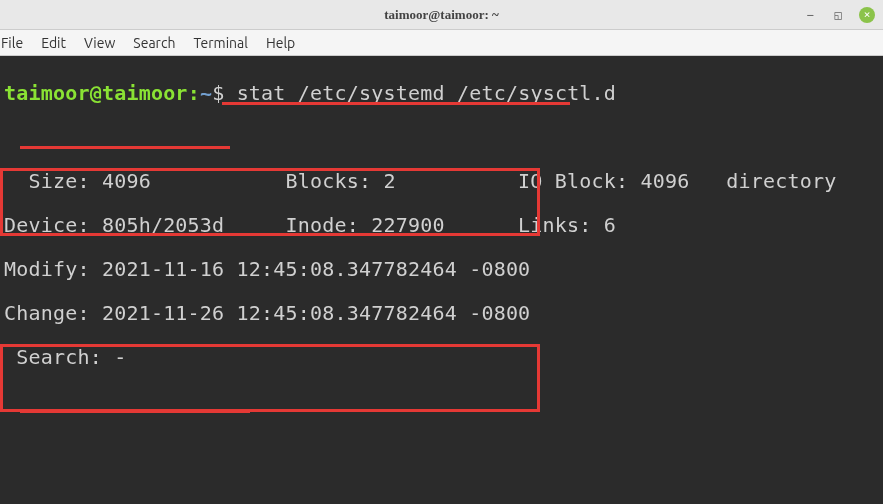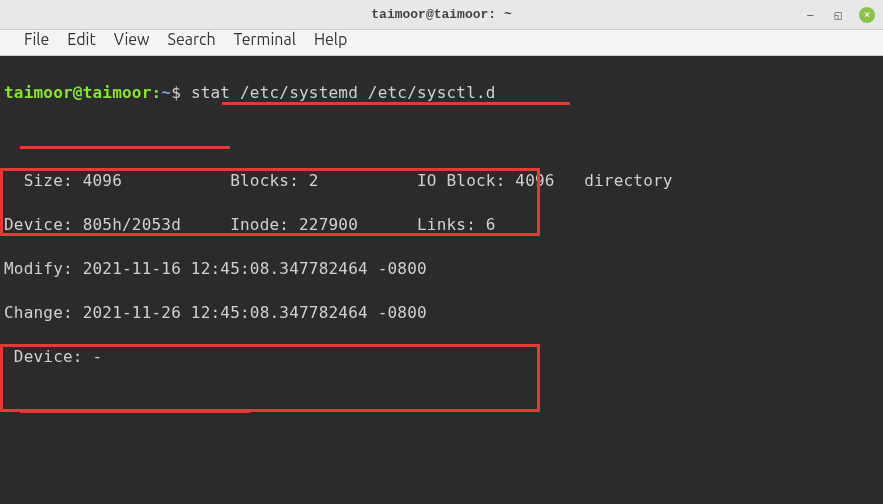--- a/index.html
+++ b/index.html
@@ -14,21 +14,21 @@
     .titlebar {
       background: #e8e8e8;
       height: 30px;
       display: flex;
       align-items: center;
       justify-content: center;
       position: relative;
       border-bottom: 1px solid #ccc;
     }
     .title-text {
-      font-family: Liberation Mono, monospace;
+      font-family: Liberation Serif, serif;
       font-size: 13px;
       color: #444;
       font-weight: bold;
     }
     .win-controls {
       position: absolute;
       right: 8px;
       display: flex;
       gap: 14px;
       align-items: center;
@@ -49,35 +49,36 @@
       background: #8bc34a;
       color: #fff;
       font-size: 11px;
       line-height: 16px;
       text-align: center;
     }
     .menubar {
       background: #f5f5f5;
       height: 26px;
       display: flex;
-      padding: 0 24px;
+      align-items: center;
+      padding: 0 1px;
       gap: 18px;
       font-family: "Ubuntu", "DejaVu Sans", sans-serif;
-      font-size: 16px;
+      font-size: 14px;
       color: #333;
       border-bottom: 1px solid #ccc;
     }
     .menu-item { cursor: pointer; }
     .terminal {
       background: #2b2b2b;
       color: #d0d0d0;
       padding: 4px 2px 4px 4px;
       line-height: 22px;
       white-space: pre;
-      font-size: 16px;
+      font-size: 20px;
       letter-spacing: 0.2px;
       position: relative;
       height: calc(100% - 56px);
     }
     .prompt-user { color: #8ae234; font-weight: bold; }
     .prompt-tilde { color: #729fcf; font-weight: bold; }
     .prompt-dollar { color: #d0d0d0; }
     .cmd { color: #d0d0d0; }
     .out { color: #d0d0d0; }
     .line { position: relative; height: 22px; }
@@ -114,21 +115,21 @@
   <span class="menu-item">Help</span>
 </div>
 
 <div class="terminal">
 <div class="line"><span class="prompt-user">taimoor@taimoor</span><span class="prompt-user">:</span><span class="prompt-tilde">~</span><span class="prompt-dollar">$</span><span class="cmd"> </span><span class="cmd">stat /etc/systemd /etc/sysctl.d</span><span class="underline-red" style="left:218px; width:348px;"></span></div>
 <div class="line"><span class="underline-red" style="left:16px; width:210px;"></span></div>
 <div class="line"><span class="out">  Size: 4096           Blocks: 2          IO Block: 4096   directory</span></div>
 <div class="line"><span class="out">Device: 805h/2053d     Inode: 227900      Links: 6</span></div>
 <div class="line"><span class="out">Modify: 2021-11-16 12:45:08.347782464 -0800</span></div>
 <div class="line"><span class="out">Change: 2021-11-26 12:45:08.347782464 -0800</span></div>
-<div class="line"><span class="out"> Device: -</span></div>
+<div class="line"><span class="out"> Search: -</span></div>
 <div class="line"><span class="underline-red" style="left:16px; width:230px;"></span></div>
 
 
 
 
 
 
 
 
 

